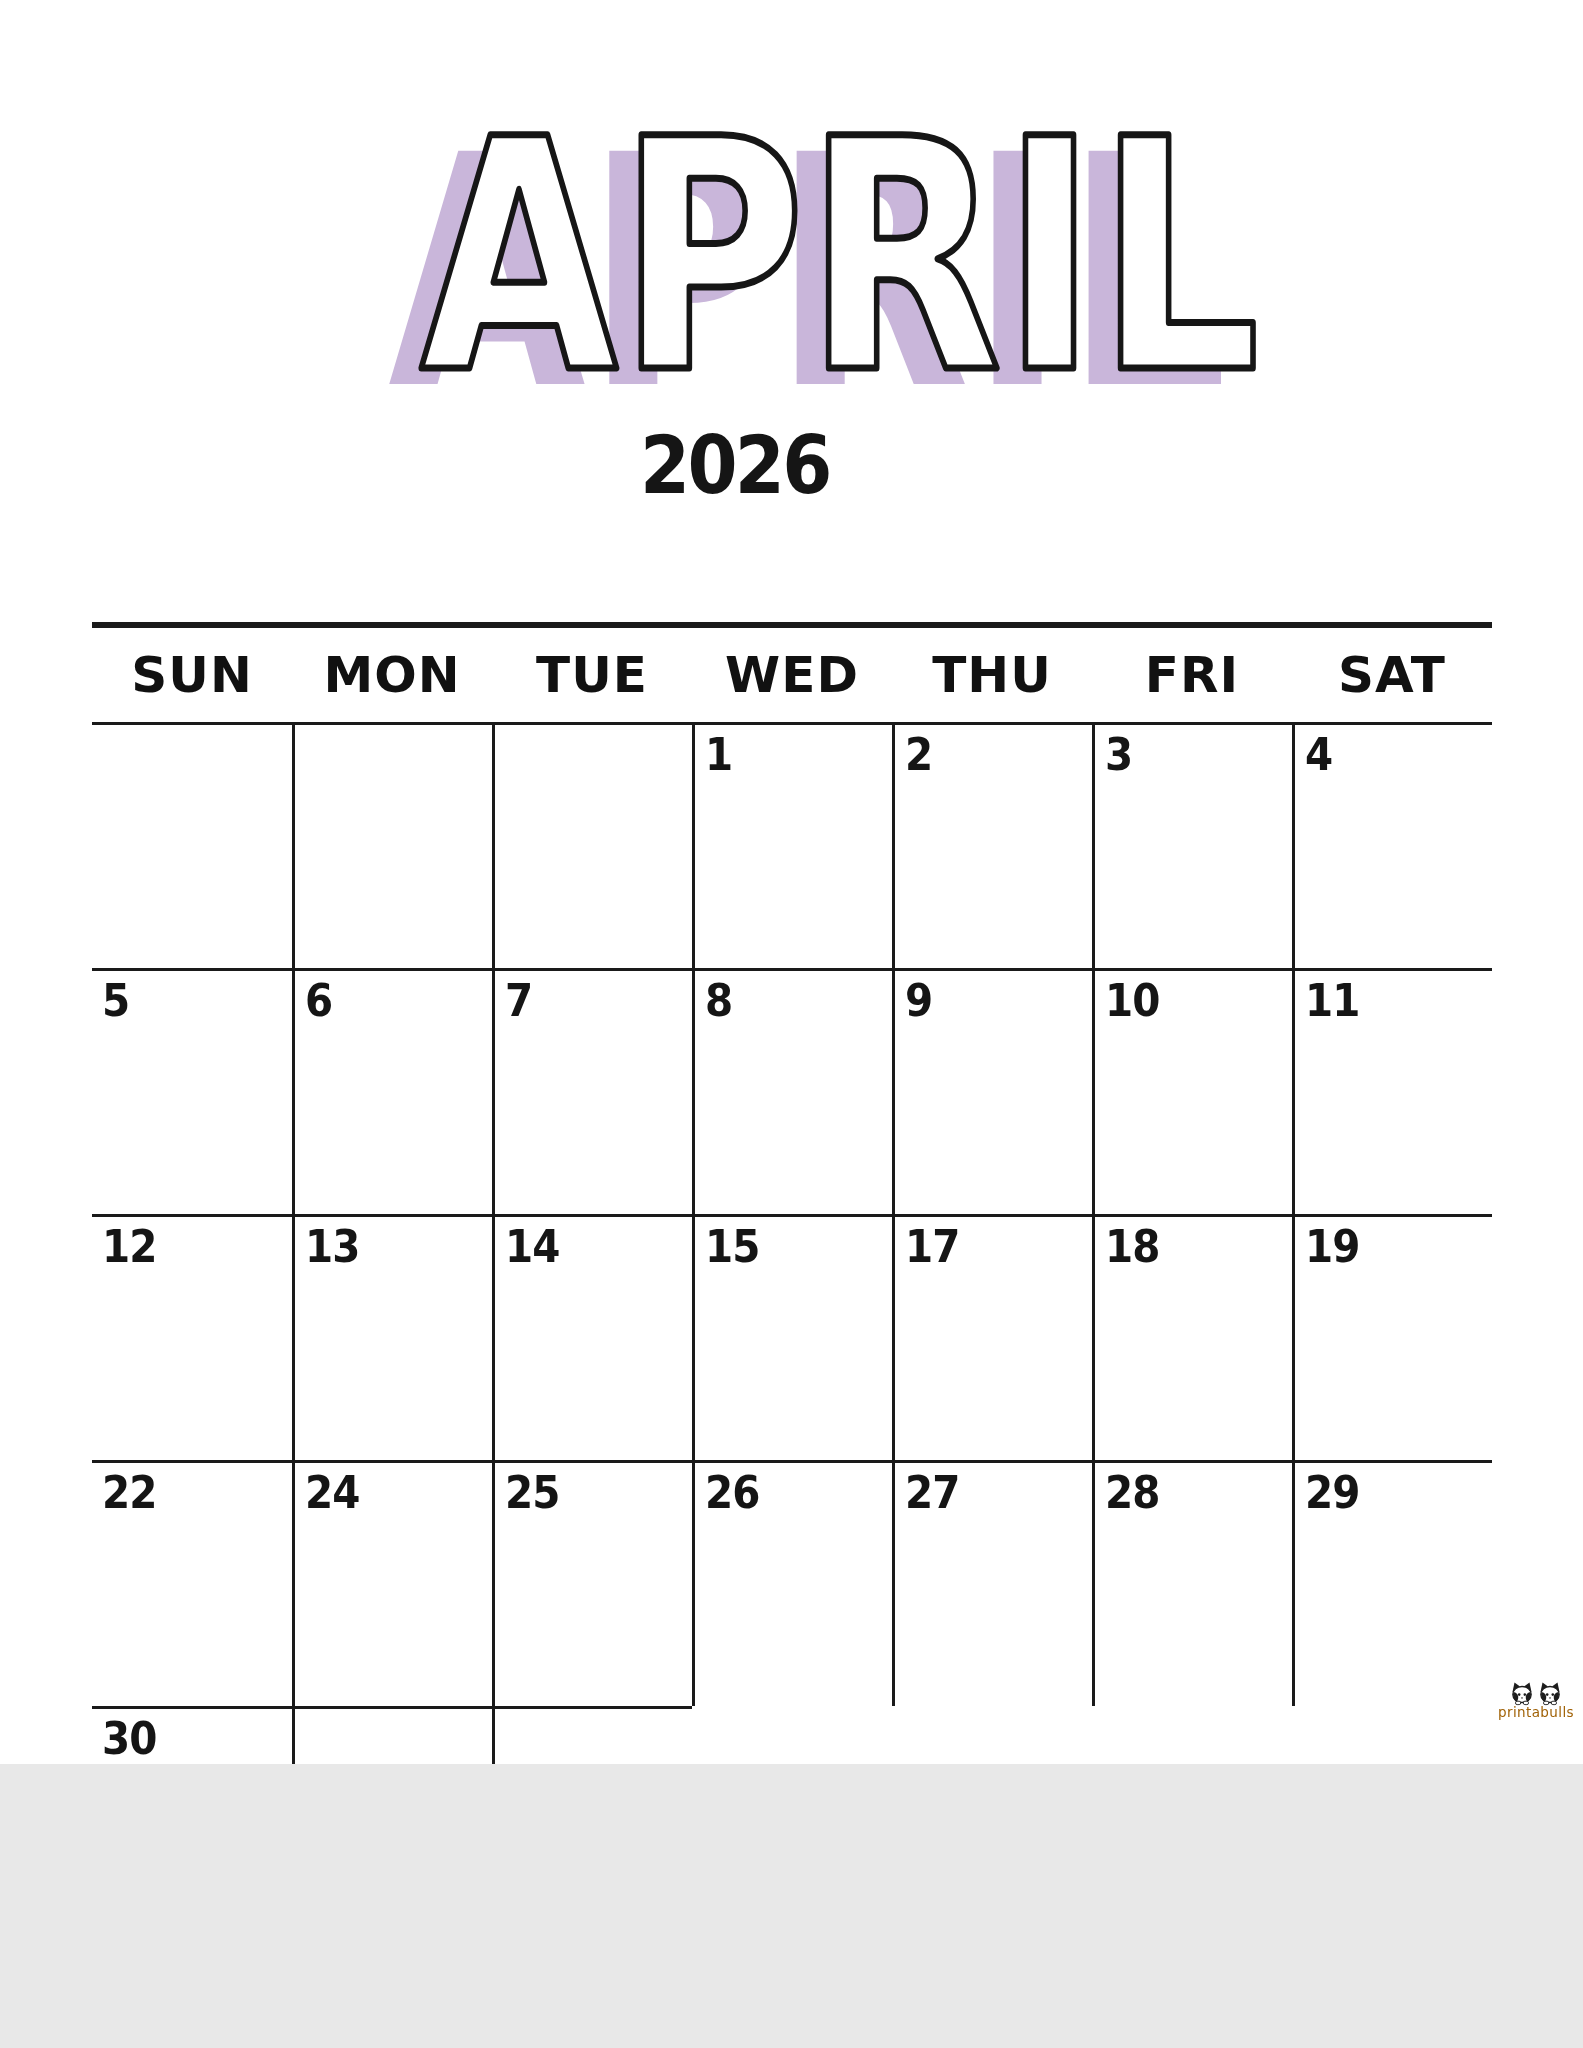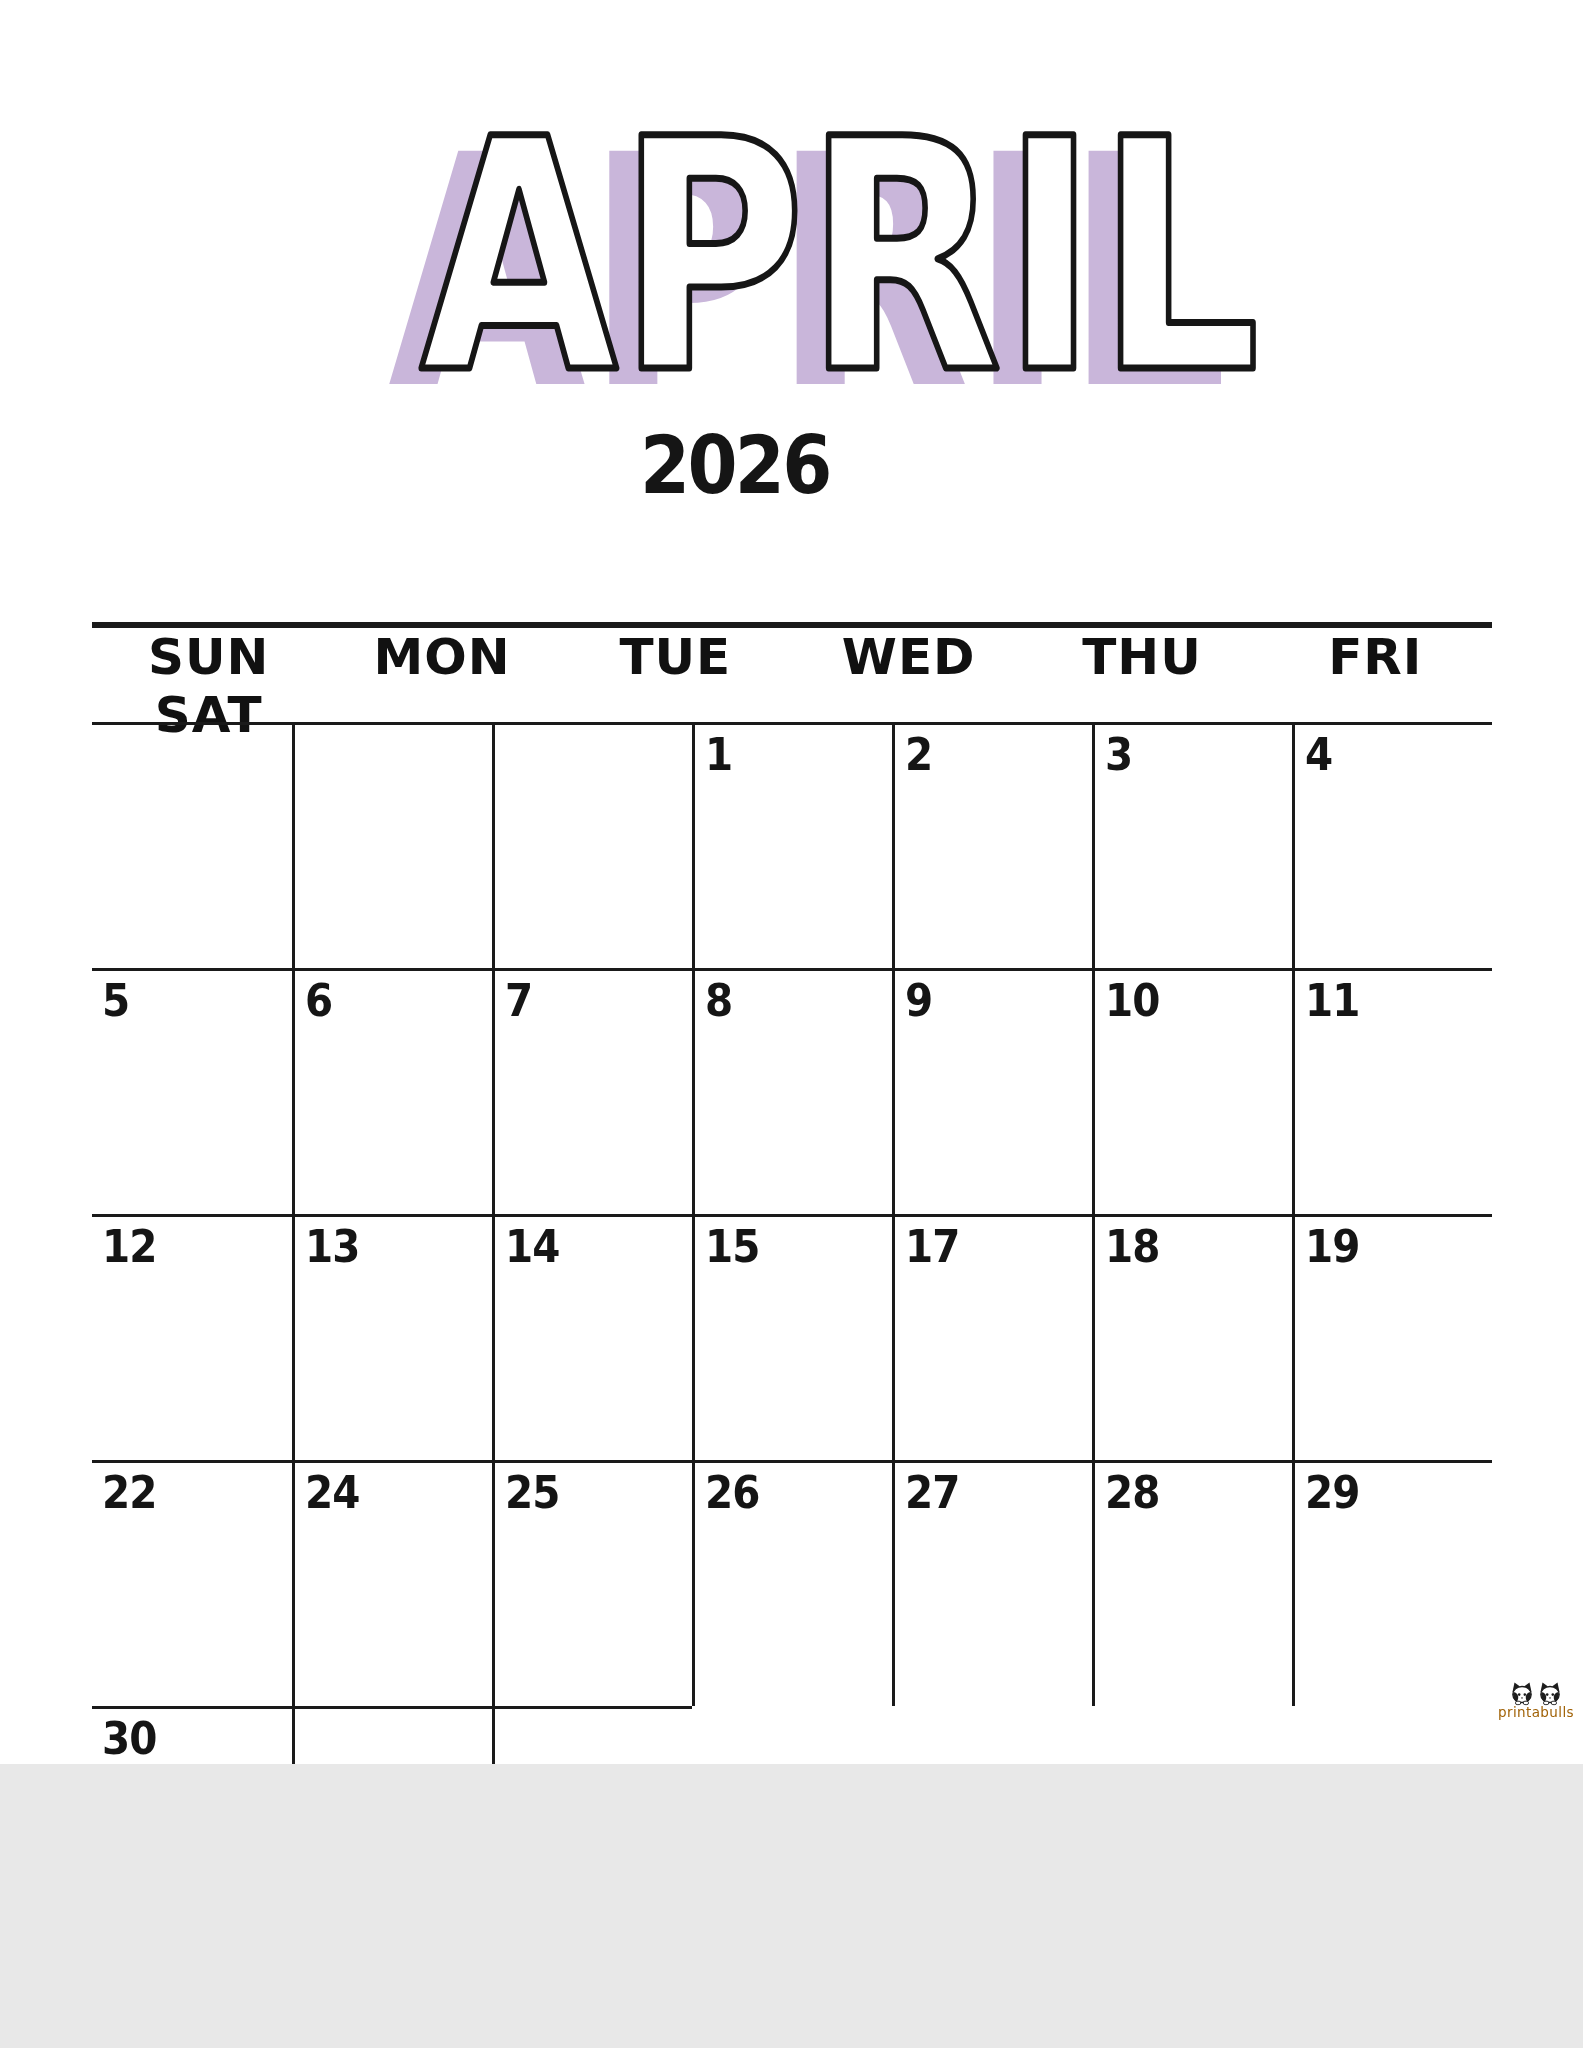--- a/index.html
+++ b/index.html
@@ -28,21 +28,21 @@
     position:absolute;left:630px;top:426px;width:200px;
     text-align:center;
     font-size:80px;font-weight:bold;color:#151515;
     letter-spacing:-3px;line-height:1;
     transform:scaleX(.9);transform-origin:center;
   }
 
   
   .cal{position:absolute;left:92px;top:622px;width:1400px;}
   .weekdays{
-    display:grid;grid-template-columns:repeat(6,1fr);
+    display:grid;grid-template-columns:repeat(7,1fr);
     border-top:6px solid #1a1a1a;
     height:94px;align-items:center;
   }
   .wd{
     text-align:center;
     font-size:50px;font-weight:bold;color:#111111;
     letter-spacing:1px;
   }
   .cells{
     display:grid;

